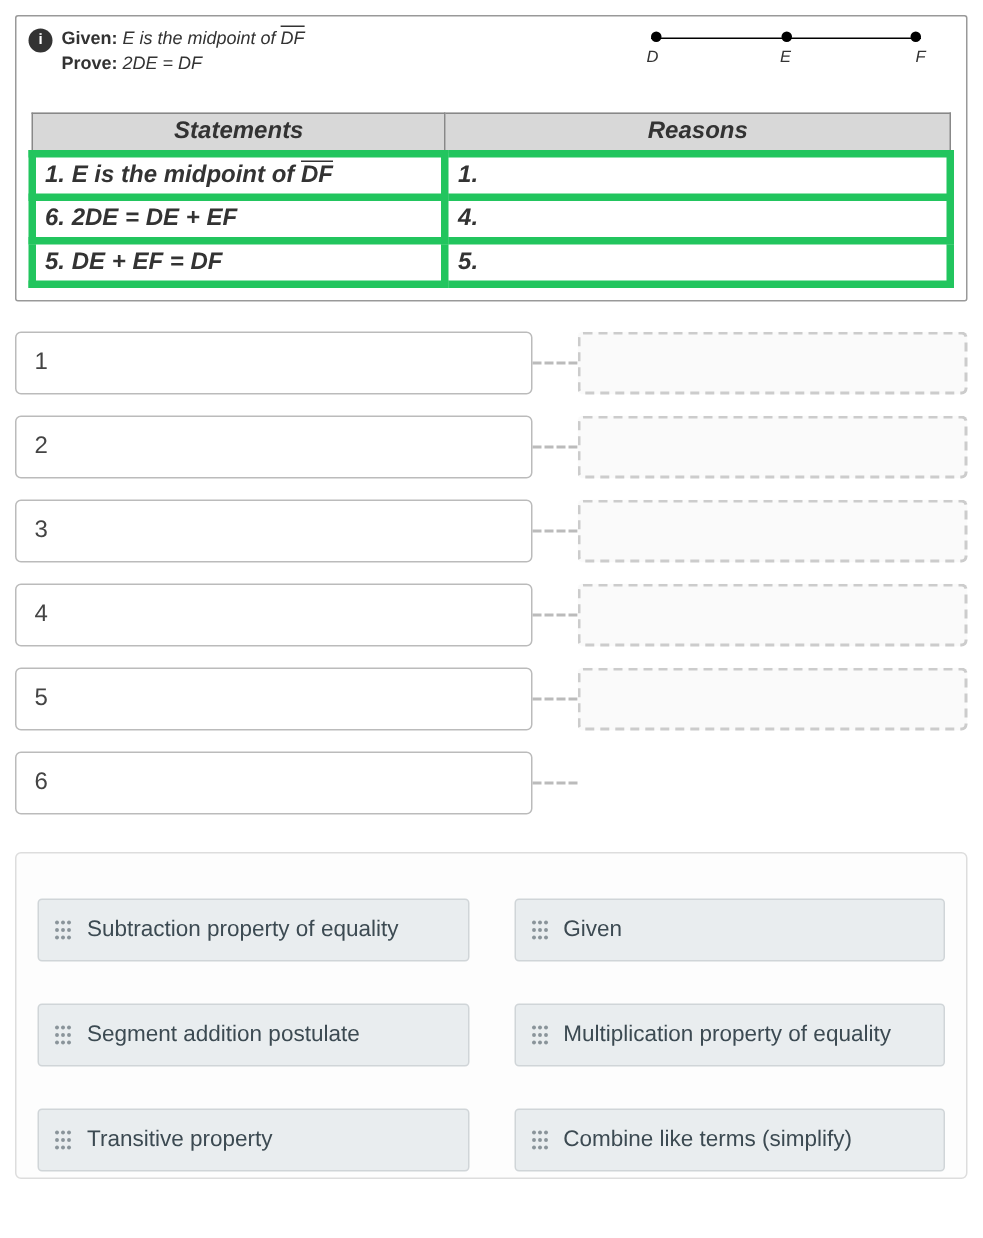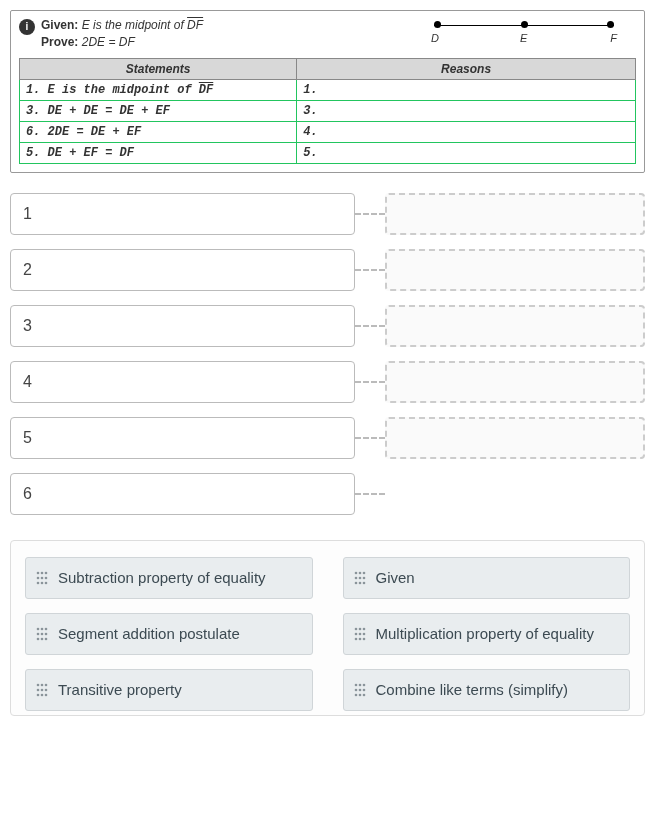--- a/index.html
+++ b/index.html
@@ -59,35 +59,34 @@
   }
   .diag-label {
     position: absolute;
     top: 6px;
     font-size: 11px;
   }
 
   .proof-table {
     width: 100%;
     border-collapse: collapse;
-    margin-top: 7px;
-    font-size: 12px;
+    margin-top: 24px;
+    font-size: 16px;
   }
   .proof-table th {
     background: #d8d8d8;
     border: 1px solid #888;
     font-weight: bold;
     padding: 3px 6px;
     text-align: center;
   }
   .proof-table td {
-    border: 1px solid #22c55e;
+    border: 5px solid #22c55e;
     padding: 3px 6px;
     height: 18px;
-    font-family: Liberation Mono, monospace;
   }
   .proof-table td:first-child { width: 45%; }
 
   
   .inputs-area { margin: 10px 0 25px 0; }
   .input-row {
     display: flex;
     align-items: center;
     margin-bottom: 14px;
   }
@@ -113,25 +112,25 @@
     border: 2px dashed #ccc;
     border-radius: 4px;
     background: #fafafa;
   }
   .drop-target.hidden { visibility:hidden; }
 
   
   .answer-bank {
     border: 1px solid #ddd;
     border-radius: 4px;
-    padding: 16px 14px 4px 14px;
+    padding: 30px 14px 4px 14px;
     background: #fdfdfd;
     display: flex;
     flex-wrap: wrap;
-    gap: 14px 30px;
+    gap: 28px 30px;
   }
   .answer-chip {
     width: calc(50% - 15px);
     min-height: 42px;
     background: #e9edef;
     border: 1px solid #d0d5d8;
     border-radius: 3px;
     padding: 8px 10px 8px 10px;
     display: flex;
     align-items: center;
@@ -176,24 +175,20 @@
       <th>Statements</th>
       <th>Reasons</th>
     </tr>
     <tr>
       <td>
         <b><span>1. E is the midpoint of </span><span class="overline">DF</span></b>
       </td>
       <td><b>1.</b></td>
     </tr>
     <tr>
-          <td><b>3. DE + DE = DE + EF</b></td>
-          <td><b>3.</b></td>
-        </tr>
-    <tr>
           <td><b>6. 2DE = DE + EF</b></td>
           <td><b>4.</b></td>
         </tr>
     <tr>
           <td><b>5. DE + EF = DF</b></td>
           <td><b>5.</b></td>
         </tr>
   </tbody>
     </table>
 </div>

